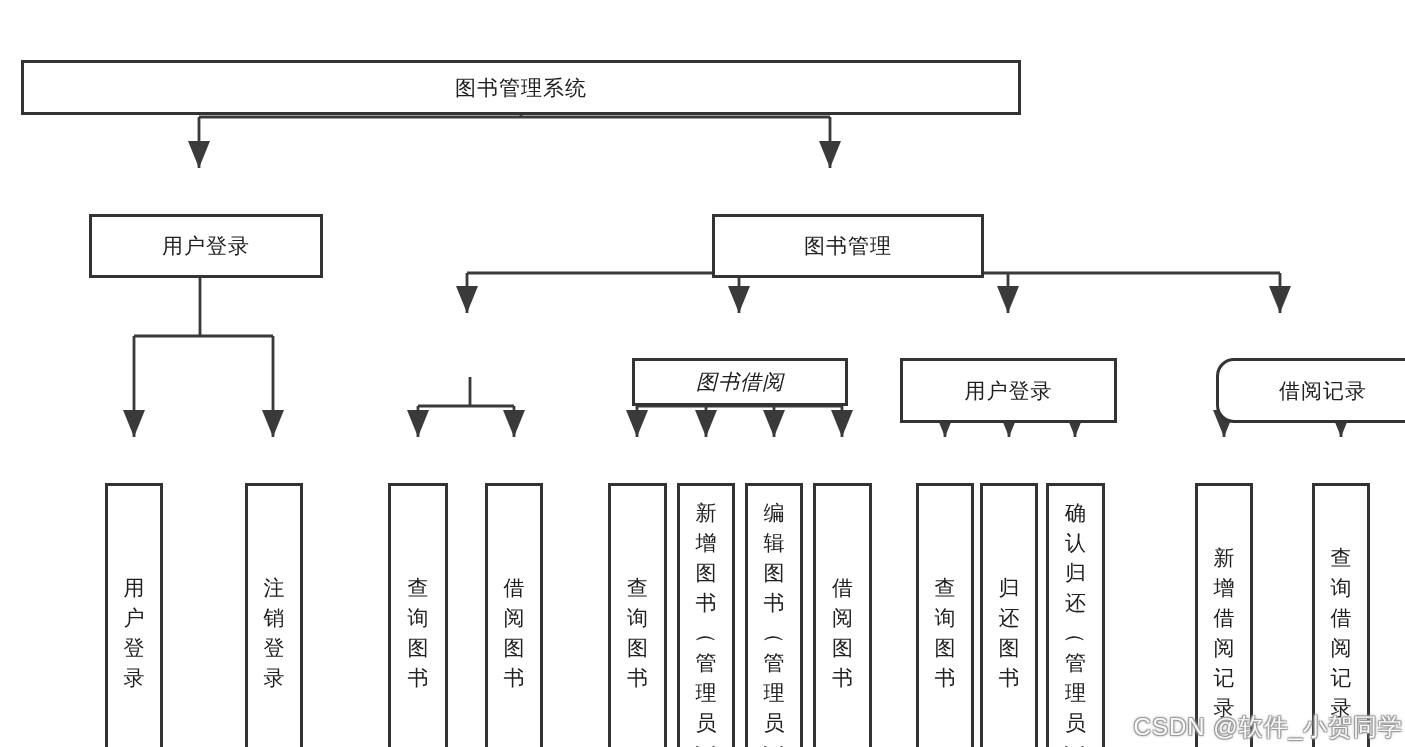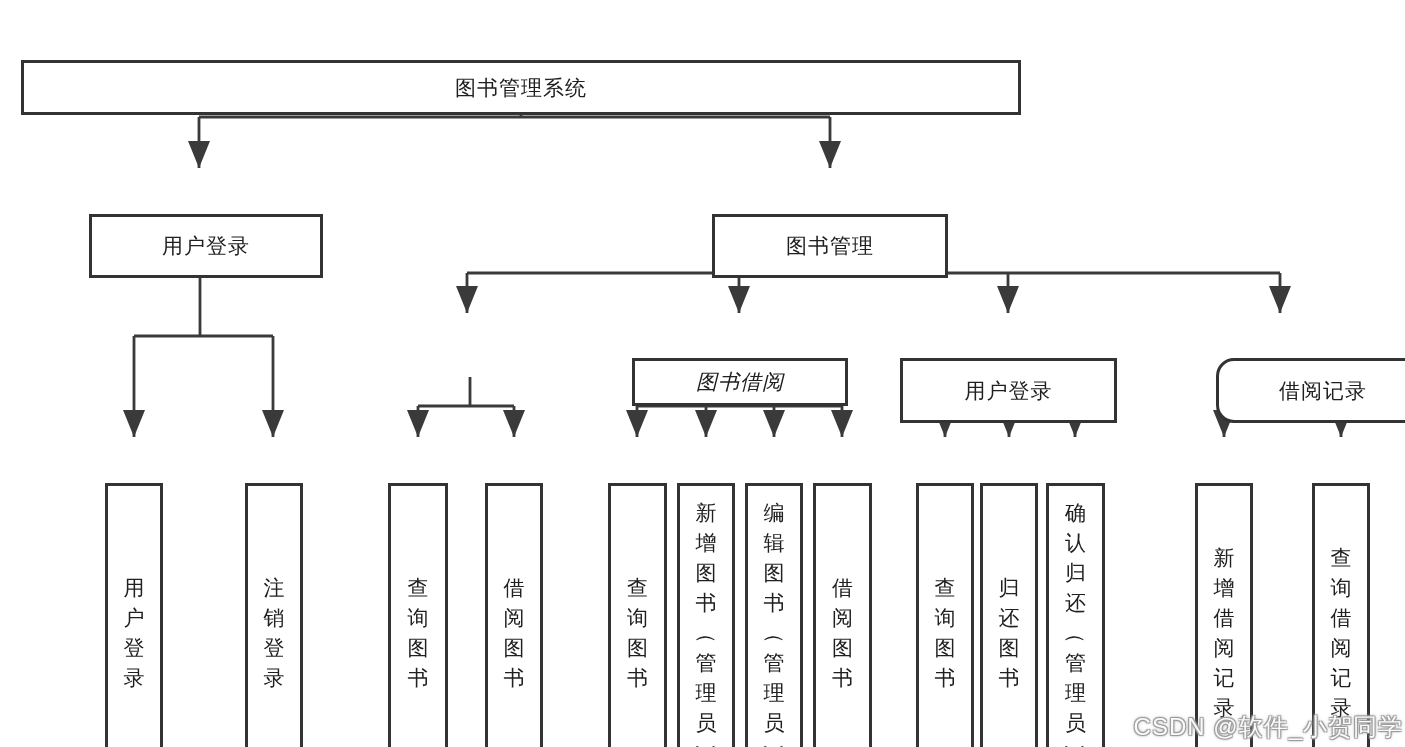--- a/index.html
+++ b/index.html
@@ -98,21 +98,21 @@
     </g>
   </svg>
 
   <div class="box" style="left:21px;top:14px;width:1000px;height:55px;">
     <span class="hlabel">图书管理系统</span>
   </div>
 
   <div class="box" style="left:89px;top:168px;width:234px;height:64px;">
     <span class="hlabel">用户登录</span>
   </div>
-  <div class="box" style="left:712px;top:168px;width:236px;height:64px;">
+  <div class="box" style="left:712px;top:168px;width:272px;height:64px;">
     <span class="hlabel">图书管理</span>
   </div>
 
   <div class="box" style="left:632px;top:312px;width:216px;height:48px;font-style:italic;">
     <span class="hlabel">图书借阅</span>
   </div>
   <div class="box" style="left:900px;top:312px;width:217px;height:65px;">
     <span class="hlabel">用户登录</span>
   </div>
   <div class="box" style="left:1216px;top:312px;width:214px;height:65px;border-radius:18px;">

